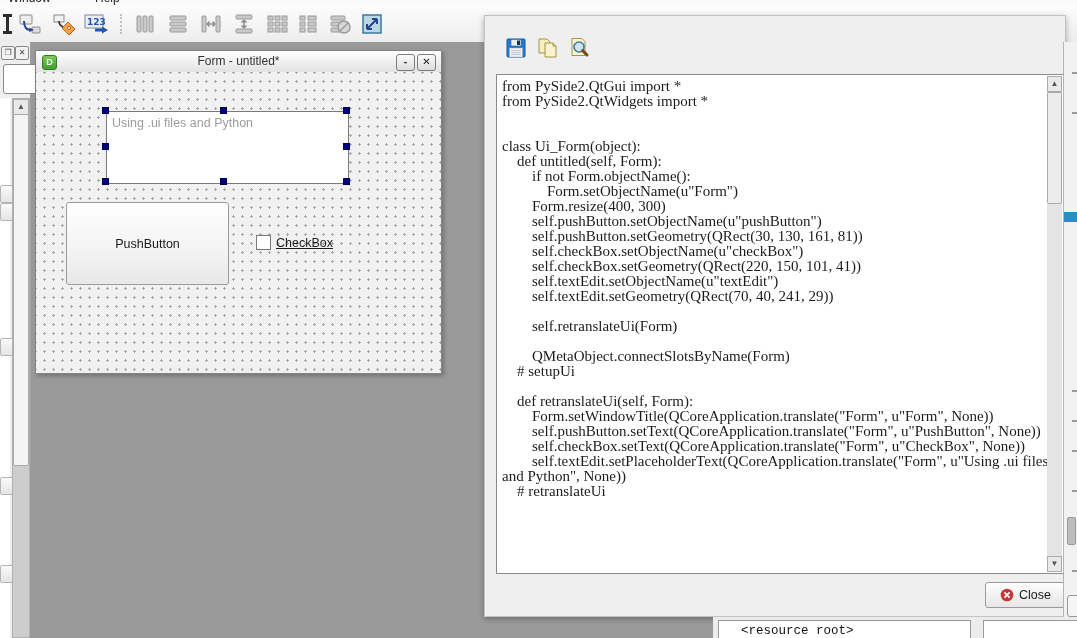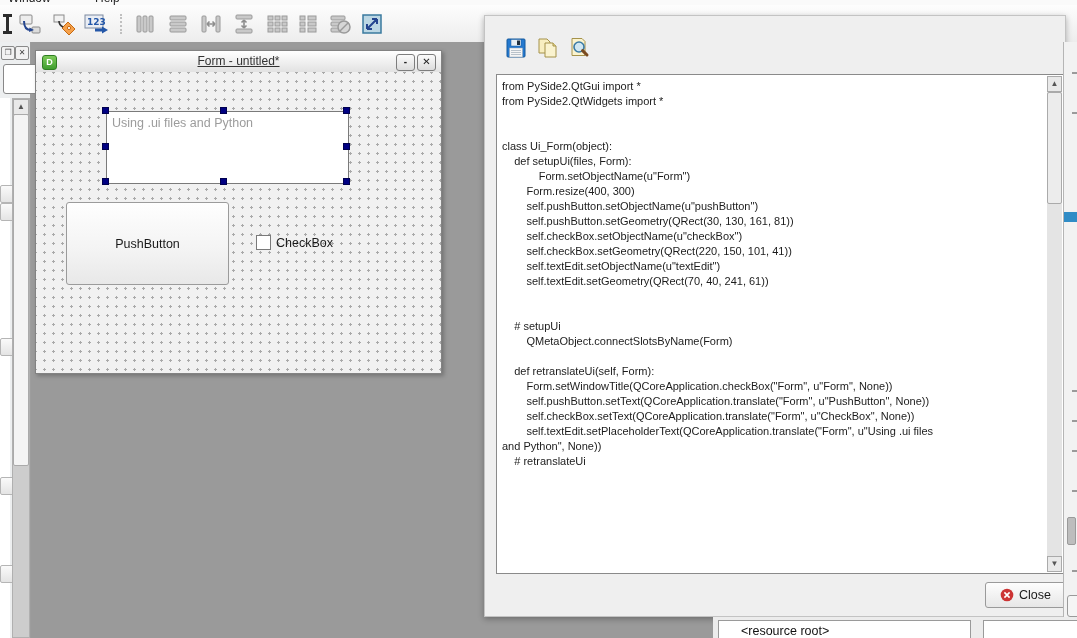--- a/index.html
+++ b/index.html
@@ -21,49 +21,49 @@
   .wb-list{position:absolute;left:0;top:56px;width:10px;bottom:0;background:#fff;}
   .wb-cat{position:absolute;left:0;width:12px;height:16px;background:linear-gradient(#fafafa,#e4e4e4);border:1px solid #b5b5b5;border-radius:2px;}
   .vscroll{position:absolute;background:#cdcdcd;border:1px solid #b0b0b0;}
   .vthumb{position:absolute;left:0;right:0;background:#f4f4f4;border:1px solid #aaa;border-radius:2px;}
   .sarrow{position:absolute;left:0;right:0;height:14px;background:#e9e9e9;border:1px solid #aaa;color:#555;font-size:8px;line-height:13px;text-align:center;}
   
   .mdi{left:30px;top:42px;width:1047px;height:596px;background:#9a9a9a;}
   
   .form-window{left:35px;top:50px;width:405px;height:322px;border:1px solid #828282;background:#f1f1f1;box-shadow:2px 2px 4px rgba(0,0,0,.25);}
   .form-titlebar{position:absolute;left:0;top:0;right:0;height:21px;background:linear-gradient(#ffffff,#e2e2e2);border-bottom:1px solid #b4b4b4;}
-  .form-title{position:absolute;left:0;right:0;top:3px;text-align:center;font-size:12px;color:#333;text-decoration:underline;}
+  .form-title{position:absolute;left:0;right:0;top:3px;text-align:center;font-size:12px;color:#333;}
   .d-icon{position:absolute;left:6px;top:4px;width:13px;height:13px;border-radius:3px;background:linear-gradient(#7ecb5a,#3f9e2f);border:1px solid #2f7d22;color:#fff;font-size:9px;font-weight:bold;text-align:center;line-height:13px;}
   .cap-btn{position:absolute;top:3px;width:17px;height:15px;border:1px solid #7d7d7d;border-radius:3px;background:linear-gradient(#fbfbfb,#dcdcdc);font-size:10px;font-weight:bold;color:#222;text-align:center;line-height:13px;}
   .form-content{position:absolute;left:0;top:21px;right:0;bottom:0;background:#f1f1f1;
     background-image:radial-gradient(#a9a9a9 1px,transparent 1.2px);background-size:9px 9px;background-position:4px 5px;}
   .q-textedit{position:absolute;left:70px;top:39px;width:241px;height:71px;background:#fff;border:1px solid #7a7a7a;}
   .q-placeholder{position:absolute;left:5px;top:4px;font-size:12.5px;color:#9c9c9c;}
   .handle{position:absolute;width:7px;height:7px;background:#000082;border:1px solid #00004f;box-sizing:border-box;}
   .q-pushbutton{position:absolute;left:30px;top:130px;width:161px;height:81px;border:1px solid #9b9b9b;border-radius:3px;background:linear-gradient(#fefefe,#f3f3f3 60%,#e8e8e8);display:flex;align-items:center;justify-content:center;font-size:12.5px;color:#1a1a1a;}
   .q-checkbox{position:absolute;left:220px;top:150px;width:101px;height:41px;display:flex;align-items:center;}
   .cb-ind{width:13px;height:13px;background:#fff;border:1px solid #7a7a7a;margin-right:5px;flex:0 0 auto;}
-  .cb-label{font-size:12.5px;color:#1a1a1a;}
+  .cb-label{font-size:12.5px;color:#1a1a1a;text-decoration:underline;}
   
   .code-dialog{left:484px;top:15px;width:580px;height:600px;background:#efefef;border:1px solid #c3c3c3;box-shadow:0 2px 6px rgba(0,0,0,.3);}
   .dlg-btn{position:absolute;top:19px;width:26px;height:26px;display:flex;align-items:center;justify-content:center;}
   .code-box{position:absolute;left:11px;top:58px;width:568px;height:500px;background:#fff;border:1px solid #8a8a8a;box-sizing:border-box;overflow:hidden;}
   .code-text{position:absolute;left:0;top:0;right:16px;bottom:0;padding:4px 0 0 5px;overflow:hidden;}
-  .code-line{height:15px;font-family:Liberation Sans, sans-serif;font-size:11px;line-height:15px;color:#1c1c1c;white-space:pre;}
+  .code-line{height:15px;font-family:Liberation Serif, serif;font-size:15px;line-height:15px;color:#1c1c1c;white-space:pre;}
   .close-btn{position:absolute;left:500px;top:566px;width:79px;height:24px;border:1px solid #9a9a9a;border-radius:3px;background:linear-gradient(#fdfdfd,#e7e7e7);display:flex;align-items:center;justify-content:center;gap:5px;font-size:12.5px;color:#1a1a1a;text-align:right;}
   
   .right-sliver{left:1063px;top:42px;width:14px;height:575px;background:#f2f2f2;border-left:1px solid #b5b5b5;}
   .ps-dash{position:absolute;right:0;width:6px;height:2px;background:#9a9a9a;}
   .ps-sel{position:absolute;left:0;right:0;height:10px;background:#308cc6;}
   .ps-thumb{position:absolute;left:3px;width:7px;height:26px;background:#bdbdbd;border:1px solid #9a9a9a;border-radius:2px;}
   .ps-btn{position:absolute;left:3px;width:20px;height:20px;border:1px solid #9a9a9a;border-radius:3px;background:#f5f5f5;}
   
   .bottom-docks{left:713px;top:617px;width:364px;height:21px;background:#ececec;}
   .res-box{position:absolute;top:3px;background:#fff;border:1px solid #9a9a9a;height:24px;}
-  .res-label{position:absolute;left:22px;top:3px;font-size:12.5px;color:#111;white-space:nowrap;}
+  .res-label{position:absolute;left:22px;top:3px;font-size:12.5px;color:#111;white-space:nowrap;font-family:Liberation Mono, monospace;}
 </style>
 </head>
 <body>
 
 <div class="screen">
 
   <div class="abs menubar">
     <div class="mrow">
       <span class="mitem" style="left:8px;">Window</span>
       <span class="mitem" style="left:95px;">Help</span>
@@ -260,36 +260,38 @@
       </svg>
     </div>
 
     <div class="code-box">
       <div class="code-text">
           <div class="code-line">from PySide2.QtGui import *</div>
           <div class="code-line">from PySide2.QtWidgets import *</div>
           <div class="code-line"></div>
           <div class="code-line"></div>
           <div class="code-line">class Ui_Form(object):</div>
-          <div class="code-line">    def setupUi(files, Form):</div>
+          <div class="code-line">    def untitled(self, Form):</div>
+          <div class="code-line">        if not Form.objectName():</div>
           <div class="code-line">            Form.setObjectName(u"Form")</div>
           <div class="code-line">        Form.resize(400, 300)</div>
           <div class="code-line">        self.pushButton.setObjectName(u"pushButton")</div>
           <div class="code-line">        self.pushButton.setGeometry(QRect(30, 130, 161, 81))</div>
           <div class="code-line">        self.checkBox.setObjectName(u"checkBox")</div>
           <div class="code-line">        self.checkBox.setGeometry(QRect(220, 150, 101, 41))</div>
           <div class="code-line">        self.textEdit.setObjectName(u"textEdit")</div>
-          <div class="code-line">        self.textEdit.setGeometry(QRect(70, 40, 241, 61))</div>
-          <div class="code-line"></div>
-          <div class="code-line"></div>
+          <div class="code-line">        self.textEdit.setGeometry(QRect(70, 40, 241, 29))</div>
+          <div class="code-line"></div>
+          <div class="code-line">        self.retranslateUi(Form)</div>
+          <div class="code-line"></div>
+          <div class="code-line">        QMetaObject.connectSlotsByName(Form)</div>
           <div class="code-line">    # setupUi</div>
-          <div class="code-line">        QMetaObject.connectSlotsByName(Form)</div>
           <div class="code-line"></div>
           <div class="code-line">    def retranslateUi(self, Form):</div>
-          <div class="code-line">        Form.setWindowTitle(QCoreApplication.checkBox("Form", u"Form", None))</div>
+          <div class="code-line">        Form.setWindowTitle(QCoreApplication.translate("Form", u"Form", None))</div>
           <div class="code-line">        self.pushButton.setText(QCoreApplication.translate("Form", u"PushButton", None))</div>
           <div class="code-line">        self.checkBox.setText(QCoreApplication.translate("Form", u"CheckBox", None))</div>
           <div class="code-line">        self.textEdit.setPlaceholderText(QCoreApplication.translate("Form", u"Using .ui files</div>
           <div class="code-line">and Python", None))</div>
           <div class="code-line">    # retranslateUi</div>
         </div>
       <div class="vscroll" style="right:1px;top:1px;bottom:1px;width:15px;border:none;background:#e4e4e4;">
         <div class="sarrow" style="top:0;">▲</div>
         <div class="vthumb" style="top:16px;height:110px;background:#ececec;"></div>
         <div class="sarrow" style="bottom:0;">▼</div>

